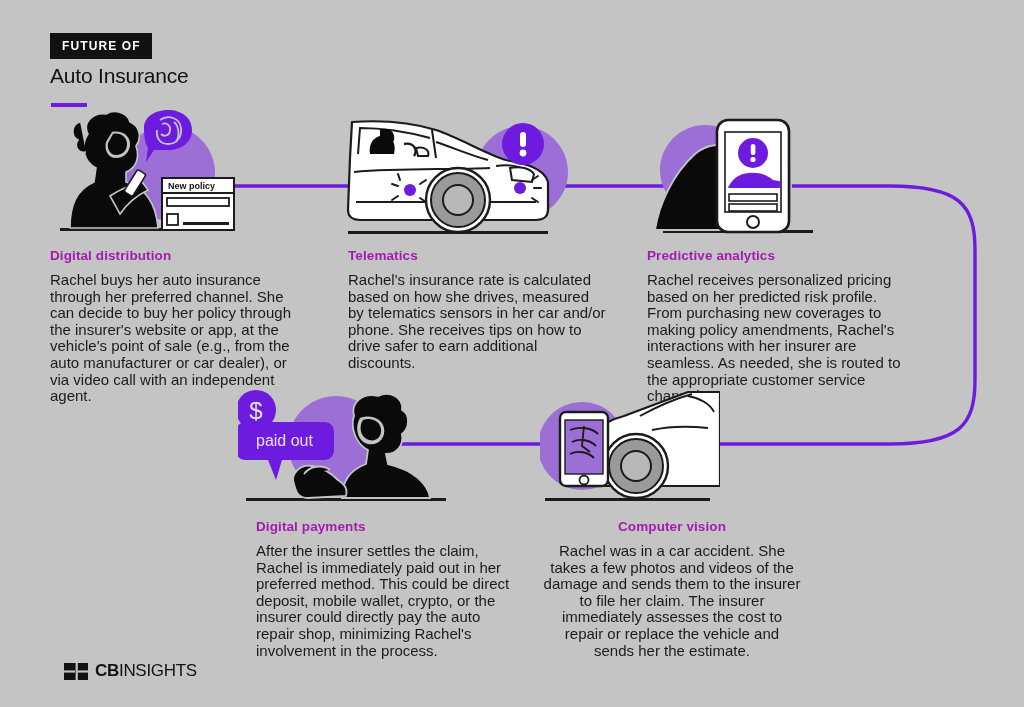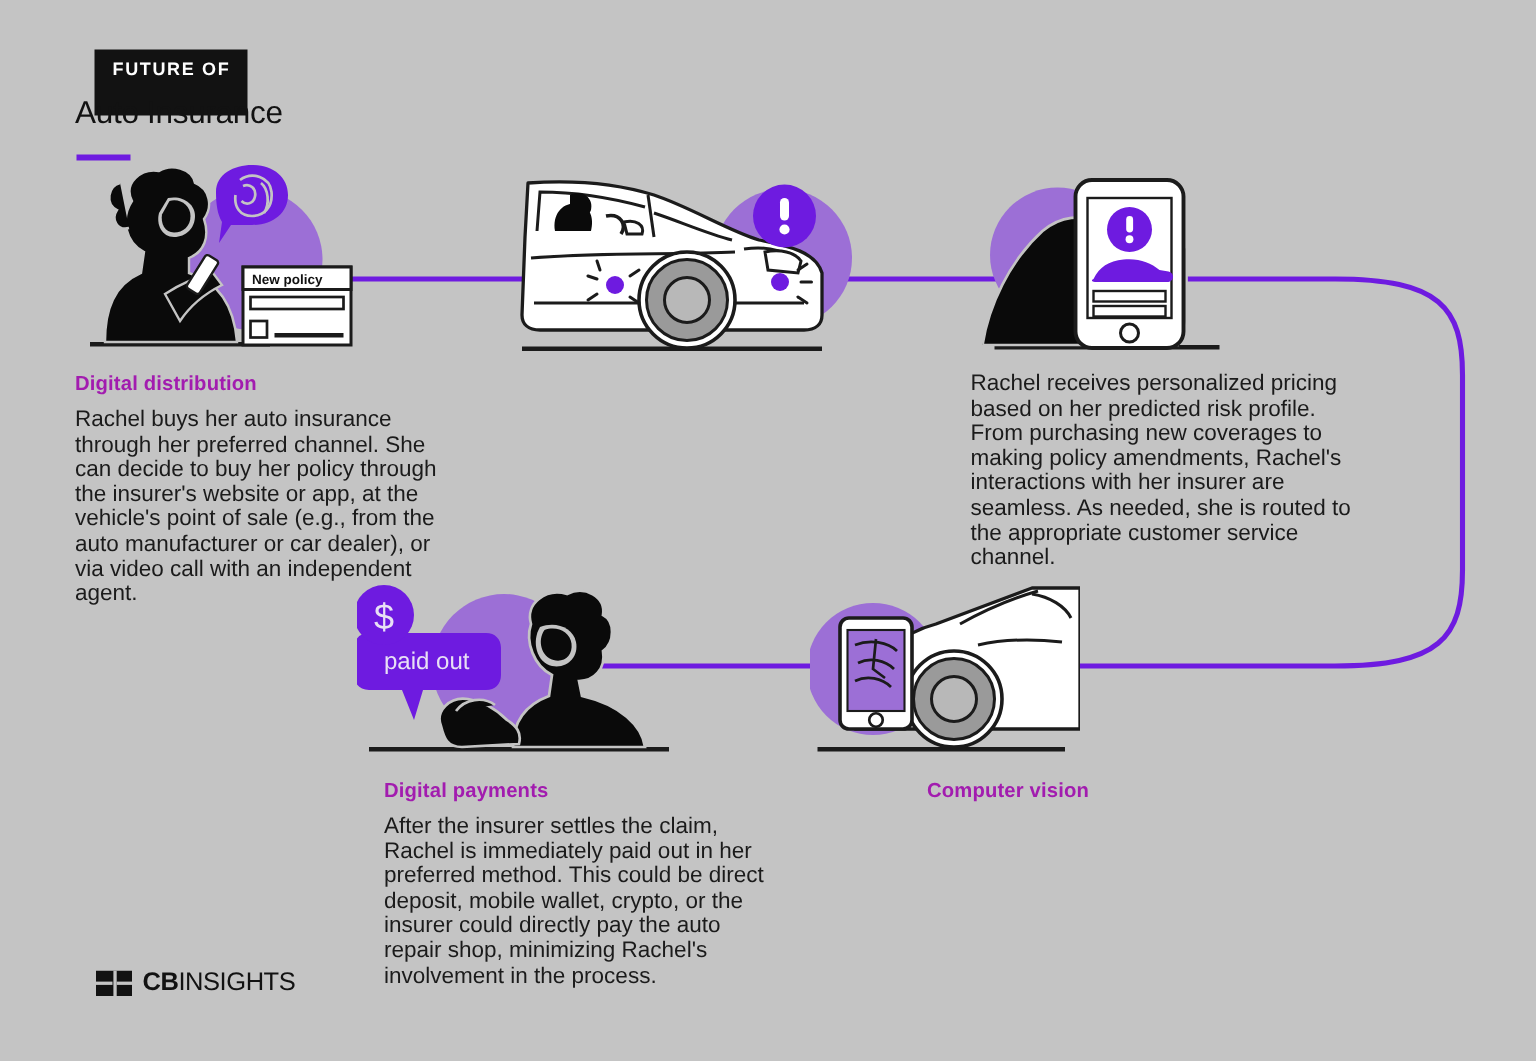--- a/index.html
+++ b/index.html
@@ -9,22 +9,21 @@
     font-family: "Liberation Sans", sans-serif;
     overflow: hidden;
   }
   .page { position: relative; width: 1024px; height: 707px; background: #c4c4c4; }
 
   
   .eyebrow {
     position: absolute; left: 50px; top: 33px;
     background: #121212; color: #ffffff;
     font-size: 12px; font-weight: bold; letter-spacing: 1.1px;
-    padding: 6px 11px 24px 12px;
-    margin-left: 13px;
+    padding: 6px 11px 6px 12px;
   }
   .title {
     position: absolute; left: 50px; top: 64px;
     font-size: 21px; font-weight: normal; color: #121212;
     letter-spacing: -0.2px;
   }
   .title-rule {
     position: absolute; left: 51px; top: 103px;
     width: 36px; height: 4px; background: #6E1BE0;
   }
@@ -39,21 +38,21 @@
   .block { position: absolute; width: 260px; }
   .block h3 {
     font-size: 13.5px; font-weight: bold; color: #a21caf;
     margin-bottom: 9px; letter-spacing: 0.1px;
   }
   .block p {
     font-size: 15px; line-height: 16.6px; color: #1b1b1b;
   }
 
   
-  .logo { position: absolute; left: 50px; top: 645px; display: flex; align-items: center; gap: 7px; padding-left: 14px; }
+  .logo { position: absolute; left: 50px; top: 661px; display: flex; align-items: center; gap: 7px; padding-left: 14px; }
   .logo-mark { width: 24px; height: 17px; position: relative; }
   .logo-text { font-size: 17px; letter-spacing: -0.3px; color: #121212; }
   .logo-text b { font-weight: bold; }
   .logo-text span { font-weight: normal; }
 </style>
 </head>
 <body>
 
 <div class="page">
 
@@ -167,20 +166,24 @@
       </g>
     </g>
 
     <g>
       <circle cx="183" cy="34" r="21" fill="#6E1BE0"></circle>
       <rect x="180" y="22" width="6" height="15" rx="3" fill="#ffffff"></rect>
       <circle cx="183" cy="43" r="3.4" fill="#ffffff"></circle>
     </g>
   </svg>
 
+  <div class="block" style="left:348px; top:248px; width:260px;">
+    <h3>Telematics</h3>
+    <p>Rachel's insurance rate is calculated based on how she drives, measured by telematics sensors in her car and/or phone. She receives tips on how to drive safer to earn additional discounts.</p>
+  </div>
 
   <svg class="illus" style="left:655px; top:108px;" width="175" height="130" viewBox="0 0 175 130">
     <circle cx="50" cy="62" r="45" fill="#9C6FD6"></circle>
     <rect x="8" y="122" width="150" height="3" fill="#1b1b1b"></rect>
 
     <g fill="#0a0a0a" stroke="#c4c4c4" stroke-width="1.8">
       <path d="M0 122 C4 96 18 66 40 46 C52 36 68 34 74 42 C80 50 72 62 62 70
                C76 64 94 62 106 64 L112 122 Z"></path>
       <path d="M112 52 C122 50 130 56 130 66 L130 122 L104 122 Z"></path>
       <path d="M118 44 C128 42 136 48 136 58 L136 110"></path>
@@ -198,20 +201,21 @@
       <circle cx="98" cy="51.5" r="2.6" fill="#ffffff"></circle>
     </g>
 
     <path d="M74 78 C78 70 84 66 94 65 C104 64 112 67 118 72 L124 73 C128 74 128 79 124 80 L76 80 C73 80 72 79 74 78 Z" fill="#6E1BE0"></path>
 
     <rect x="74" y="86" width="48" height="7" fill="#ffffff" stroke="#1b1b1b" stroke-width="1.6"></rect>
     <rect x="74" y="96" width="48" height="7" fill="#ffffff" stroke="#1b1b1b" stroke-width="1.6"></rect>
   </svg>
 
   <div class="block" style="left:647px; top:248px; width:262px;">
+    <h3>Predictive analytics</h3>
     <p>Rachel receives personalized pricing based on her predicted risk profile. From purchasing new coverages to making policy amendments, Rachel's interactions with her insurer are seamless. As needed, she is routed to the appropriate customer service channel.</p>
   </div>
 
   <svg class="illus" style="left:238px; top:388px;" width="210" height="120" viewBox="0 0 210 120">
     <circle cx="98" cy="56" r="48" fill="#9C6FD6"></circle>
     <rect x="8" y="110" width="200" height="3" fill="#1b1b1b"></rect>
 
     <g fill="#0a0a0a" stroke="#c4c4c4" stroke-width="1.8">
       <path d="M116 28 C112 14 126 4 140 8 C152 2 166 10 164 22 C172 26 172 40 164 46
                C166 58 158 66 148 66 L150 76 C176 82 190 96 192 110 L104 110
@@ -271,20 +275,21 @@
         <path d="M30 42 C40 38 52 40 58 46"></path>
         <path d="M32 54 C40 50 50 52 56 58"></path>
         <path d="M30 66 C38 62 48 64 54 70"></path>
         <path d="M44 38 L42 58 L50 64"></path>
       </g>
     </g>
   </svg>
 
   <div class="block" style="left:543px; top:519px; width:258px;text-align:center;">
     <h3>Computer vision</h3>
+    <p>Rachel was in a car accident. She takes a few photos and videos of the damage and sends them to the insurer to file her claim. The insurer immediately assesses the cost to repair or replace the vehicle and sends her the estimate.</p>
   </div>
 
   <div class="logo">
     <svg class="logo-mark" width="24" height="17" viewBox="0 0 24 17">
       <rect x="0" y="0" width="24" height="17" fill="#121212"></rect>
       <rect x="0" y="7.4" width="11" height="2.2" fill="#c4c4c4"></rect>
       <rect x="11.6" y="0" width="2.2" height="17" fill="#c4c4c4"></rect>
       <rect x="13.8" y="7.4" width="10.2" height="2.2" fill="#c4c4c4"></rect>
     </svg>
     <div class="logo-text">

